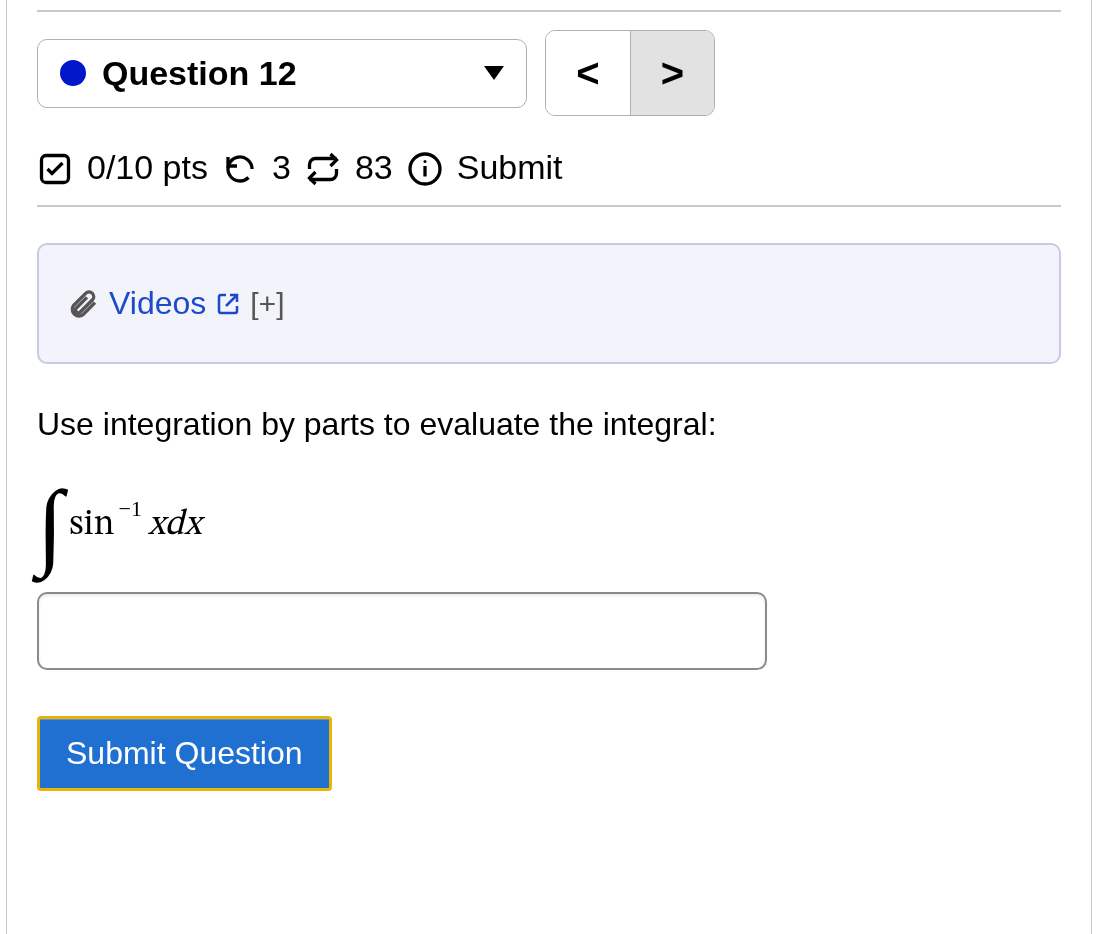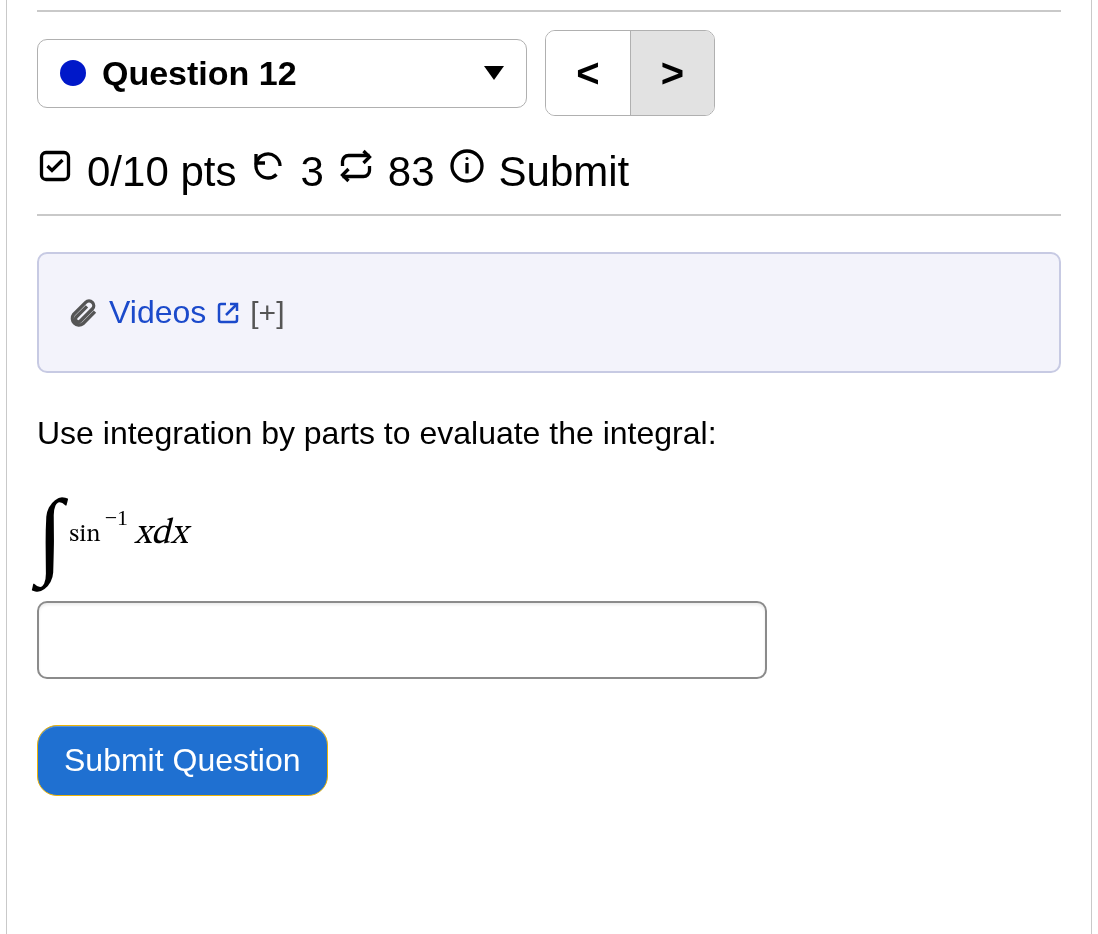--- a/index.html
+++ b/index.html
@@ -74,23 +74,23 @@
     display: flex;
     align-items: center;
     justify-content: center;
   }
   .pager button + button {
     border-left: 1px solid #b0b0b0;
     background: #e2e2e2;
   }
   .meta-row {
     display: flex;
-    align-items: flex-start;
+    align-items: flex-end;
     gap: 14px;
-    font-size: 42px;
+    font-size: 34px;
     padding: 14px 0 18px 0;
     flex-wrap: wrap;
   }
   .icon-svg { width: 36px; height: 36px; stroke: #000; fill: none; stroke-width: 2.2; }
   .icon-wrap { display: inline-flex; align-items: center; }
   .resources {
     border: 2px solid #c7cae3;
     background: #f3f3fb;
     border-radius: 10px;
     padding: 40px 28px;
@@ -120,21 +120,21 @@
   }
   .integral {
     display: flex;
     align-items: center;
     font-family: "Cambria Math", "STIX Two Math", Georgia, serif;
     font-size: 36px;
     margin: 10px 0 24px 0;
     gap: 0;
   }
   .int-sign { font-size: 96px; line-height: 0.9; margin-right: 6px; font-family: Georgia, serif; }
-  .sin { font-size: 25px; }
+  .sin { font-size: 36px; }
   .sup {
     font-size: 22px;
     position: relative;
     top: -16px;
     margin-left: 4px;
     margin-right: 6px;
     font-family: "Cambria Math", Georgia, serif;
   }
   .var { font-style: italic; }
   .answer-input {
@@ -144,22 +144,22 @@
     border-radius: 10px;
     font-size: 30px;
     padding: 8px 14px;
     display: block;
     margin-bottom: 46px;
     box-shadow: inset 0 2px 3px rgba(0,0,0,0.08);
   }
   .submit-btn {
     background: #1f70d1;
     color: #fff;
-    border: 1px solid #eab308;
-    border-radius: 20px;
+    border: 3px solid #eab308;
+    border-radius: 4px;
     font-size: 32px;
     padding: 16px 26px;
     cursor: pointer;
     font-family: inherit;
     box-shadow: inset 0 1px 0 rgba(255,255,255,0.25);
   }
 </style>
 </head>
 <body>
 

